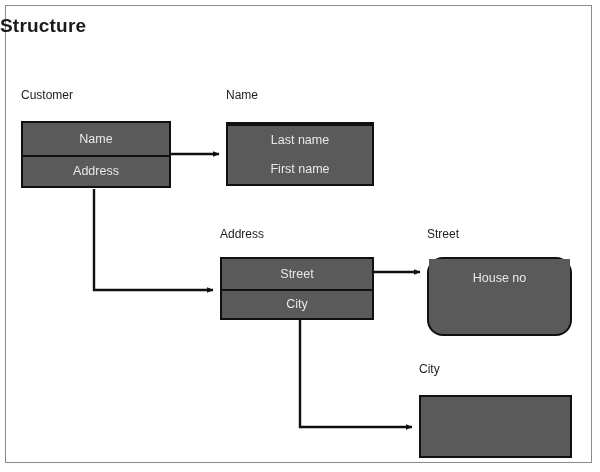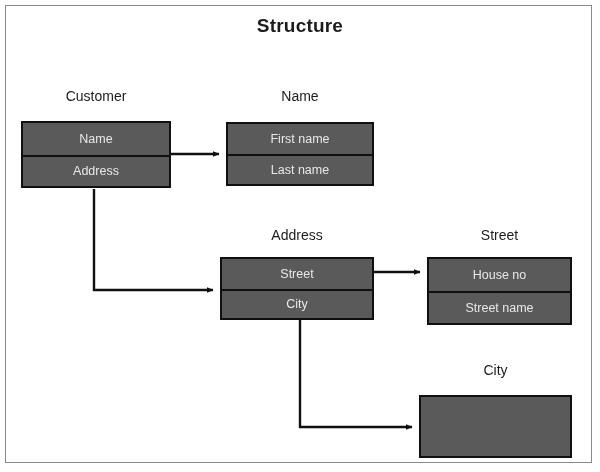--- a/index.html
+++ b/index.html
@@ -23,31 +23,30 @@
     height: 458px;
     border: 1px solid #8a8a8a;
     box-sizing: border-box;
     background: #ffffff;
   }
   #diagram-title {
     position: absolute;
     left: 0;
     top: 15px;
     width: 600px;
-    text-align: center;
     font-size: 19px;
     font-weight: bold;
     color: #1c1c1c;
     letter-spacing: 0.2px;
   }
   .entity-caption {
     position: absolute;
-    font-size: 14px;
+    font-size: 12px;
     color: #1c1c1c;
-    text-align: center;
+    text-align: left;
     white-space: nowrap;
   }
   .entity-box {
     position: absolute;
     border: 2px solid #101010;
     box-sizing: border-box;
     background: #5a5a5a;
   }
   .entity-row {
     height: 50%;
@@ -98,33 +97,32 @@
   </svg>
 
   <div class="entity-caption" style="left:21px; top:88px; width:150px;">Customer</div>
   <div class="entity-box" style="left:21px; top:121px; width:150px; height:67px;">
     <div class="entity-row">Name</div>
     <div class="entity-row divider-top">Address</div>
   </div>
 
   <div class="entity-caption" style="left:226px; top:88px; width:148px;">Name</div>
   <div class="entity-box" style="left:226px; top:122px; width:148px; height:64px;">
+    <div class="entity-row divider-top">Last name</div>
     <div class="entity-row">First name</div>
-    <div class="entity-row divider-top">Last name</div>
   </div>
 
   <div class="entity-caption" style="left:220px; top:227px; width:154px;">Address</div>
   <div class="entity-box" style="left:220px; top:257px; width:154px; height:63px;">
     <div class="entity-row">Street</div>
     <div class="entity-row divider-top">City</div>
   </div>
 
   <div class="entity-caption" style="left:427px; top:227px; width:145px;">Street</div>
-  <div class="entity-box" style="left:427px; top:257px; width:145px; height:68px;">
+  <div class="entity-box" style="left:427px; top:257px; width:145px; height:79px;border-radius:16px;">
     <div class="entity-row">House no</div>
-    <div class="entity-row divider-top">Street name</div>
   </div>
 
   <div class="entity-caption" style="left:419px; top:362px; width:153px;">City</div>
   <div class="entity-box" style="left:419px; top:395px; width:153px; height:63px;">
   </div>
 
 </div>
 
 </body></html>

